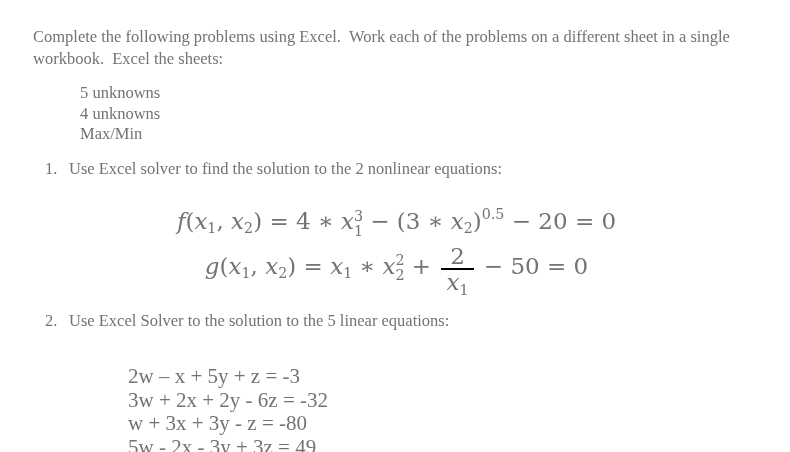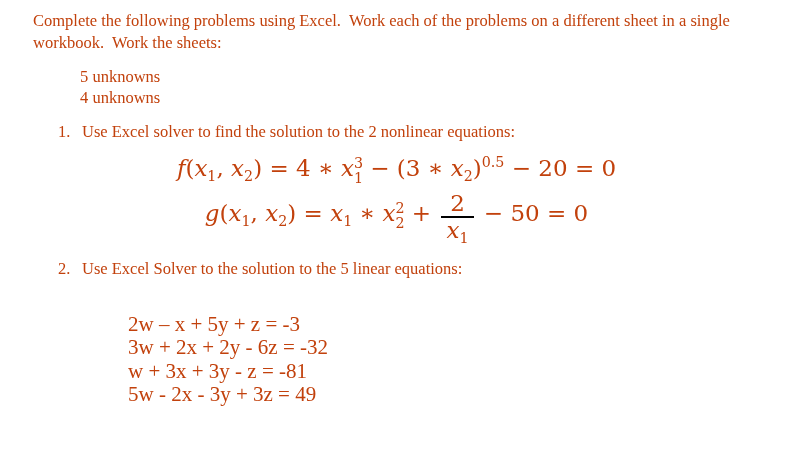--- a/index.html
+++ b/index.html
@@ -2,36 +2,36 @@
 <html><head>
 <meta charset="utf-8">
 <style>
   * { margin: 0; padding: 0; box-sizing: border-box; }
   html, body { background: #ffffff; }
   .page {
     position: relative;
     width: 790px;
     height: 452px;
     background: #ffffff;
-    color: #c2410c;
-    padding: 10px 30px 0 33px;
+    color: #737373;
+    padding: 26px 30px 0 33px;
     font-family: "Liberation Serif", serif;
     font-size: 16.5px;
     line-height: 22px;
     overflow: hidden;
   }
   .pre { white-space: pre-wrap; }
 
   .sheets { margin: 13px 0 0 47px; line-height: 20.5px; }
 
-  .numbered { margin-left: 25px; margin-top: 13px; }
+  .numbered { margin-left: 12px; margin-top: 13px; }
   .numbered .num { display: inline-block; width: 24px; }
 
   .mathblock {
-    margin-top: 8px;
+    margin-top: 24px;
     text-align: center;
     font-family: "DejaVu Serif", serif;
   }
   .mathline { font-size: 23px; line-height: 34px; white-space: pre-wrap; }
   .gline { margin-top: 1px; }
 
   .mi { font-style: italic; }
   .mr { font-style: normal; }
 
   .msub {
@@ -74,37 +74,38 @@
     line-height: 23.5px;
   }
 </style>
 </head>
 <body>
 
 <div class="page">
 
   <div class="para">
     <span class="pre">Complete the following problems using Excel.  Work each of the problems on a different sheet in a single</span><br>
-    <span class="pre">workbook.  Work the sheets:</span>
+    <span class="pre">workbook.  Excel the sheets:</span>
   </div>
 
   <div class="sheets">
     <div class="pre">5 unknowns</div>
     <div class="pre">4 unknowns</div>
+    <div class="pre">Max/Min</div>
   </div>
 
   <div class="numbered"><span class="num pre">1.</span><span class="pre">Use Excel solver to find the solution to the 2 nonlinear equations:</span></div>
 
   <div class="mathblock">
     <div class="mathline"><span class="mi pre">f</span><span class="mr pre">(</span><span class="mi">x</span><span class="msub">1</span><span class="mr pre">, </span><span class="mi">x</span><span class="msub">2</span><span class="mr pre">) = 4 ∗ </span><span class="mi">x</span><span class="mstack"><span class="st-sup">3</span><span class="st-sub">1</span></span><span class="mr pre"> − (3 ∗ </span><span class="mi">x</span><span class="msub">2</span><span class="mr pre">)</span><span class="msup">0.5</span><span class="mr pre"> − 20 = 0</span></div>
     <div class="mathline gline"><span class="mi pre">g</span><span class="mr pre">(</span><span class="mi">x</span><span class="msub">1</span><span class="mr pre">, </span><span class="mi">x</span><span class="msub">2</span><span class="mr pre">) = </span><span class="mi">x</span><span class="msub">1</span><span class="mr pre"> ∗ </span><span class="mi">x</span><span class="mstack"><span class="st-sup">2</span><span class="st-sub">2</span></span><span class="mr pre"> + </span><span class="mfrac"><span class="num">2</span><span class="den"><span class="mi">x</span><span class="msub">1</span></span></span><span class="mr pre"> − 50 = 0</span></div>
   </div>
 
   <div class="numbered p2"><span class="num pre">2.</span><span class="pre">Use Excel Solver to the solution to the 5 linear equations:</span></div>
 
   <div class="linearblock">
     <div class="pre">2w – x + 5y + z = -3</div>
     <div class="pre">3w + 2x + 2y - 6z = -32</div>
-    <div class="pre">w + 3x + 3y - z = -81</div>
+    <div class="pre">w + 3x + 3y - z = -80</div>
     <div class="pre">5w - 2x - 3y + 3z = 49</div>
   </div>
 
 </div>
 
 </body></html>

